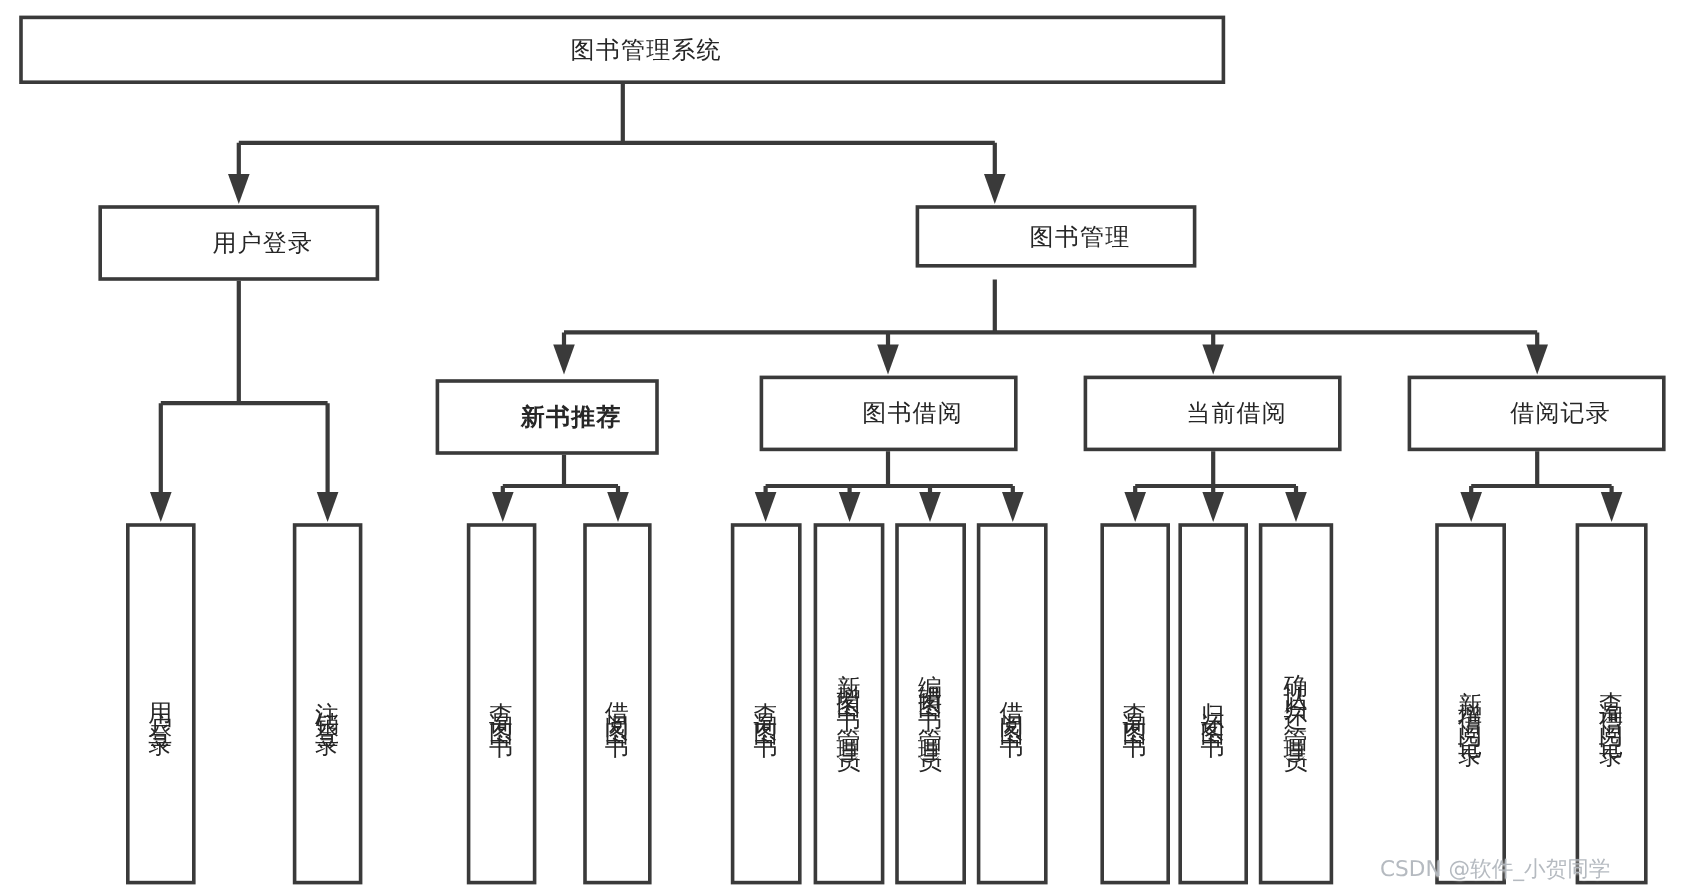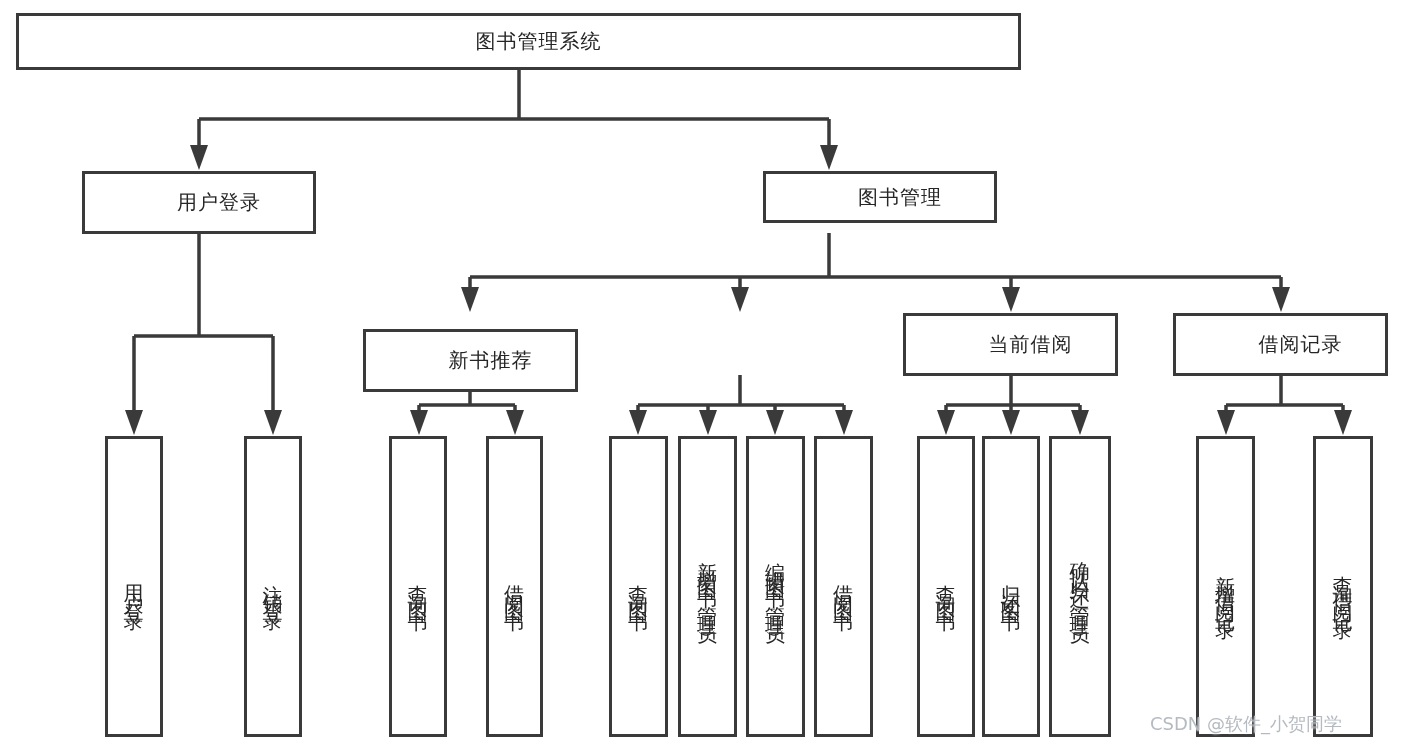--- a/index.html
+++ b/index.html
@@ -69,21 +69,22 @@
       <polygon points="1217,410 1235,410 1226,435"></polygon>
       <polygon points="1334,410 1352,410 1343,435"></polygon>
     </g>
   </svg>
 
   <div class="node hnode" style="left:16px;top:13px;width:1005px;height:57px;">图书管理系统</div>
 
   <div class="node hnode" style="left:82px;top:171px;width:234px;height:63px;">用户登录</div>
   <div class="node hnode" style="left:727px;top:171px;width:234px;height:52px;margin-left:36px;">图书管理</div>
 
-  <div class="node hnode" style="left:363px;top:329px;width:215px;height:63px;">新书推荐</div>
+  <div class="node hnode" style="left:363px;top:316px;width:186px;height:63px;font-weight:bold;">新书推荐</div>
+  <div class="node hnode" style="left:633px;top:313px;width:215px;height:63px;">图书借阅</div>
   <div class="node hnode" style="left:903px;top:313px;width:215px;height:63px;">当前借阅</div>
   <div class="node hnode" style="left:1173px;top:313px;width:215px;height:63px;">借阅记录</div>
 
   <div class="node vnode" style="left:105px;top:436px;width:58px;height:301px;">用户登录</div>
   <div class="node vnode" style="left:244px;top:436px;width:58px;height:301px;">注销登录</div>
 
   <div class="node vnode" style="left:389px;top:436px;width:58px;height:301px;">查询图书</div>
   <div class="node vnode" style="left:486px;top:436px;width:57px;height:301px;">借阅图书</div>
 
   <div class="node vnode" style="left:609px;top:436px;width:59px;height:301px;">查询图书</div>

